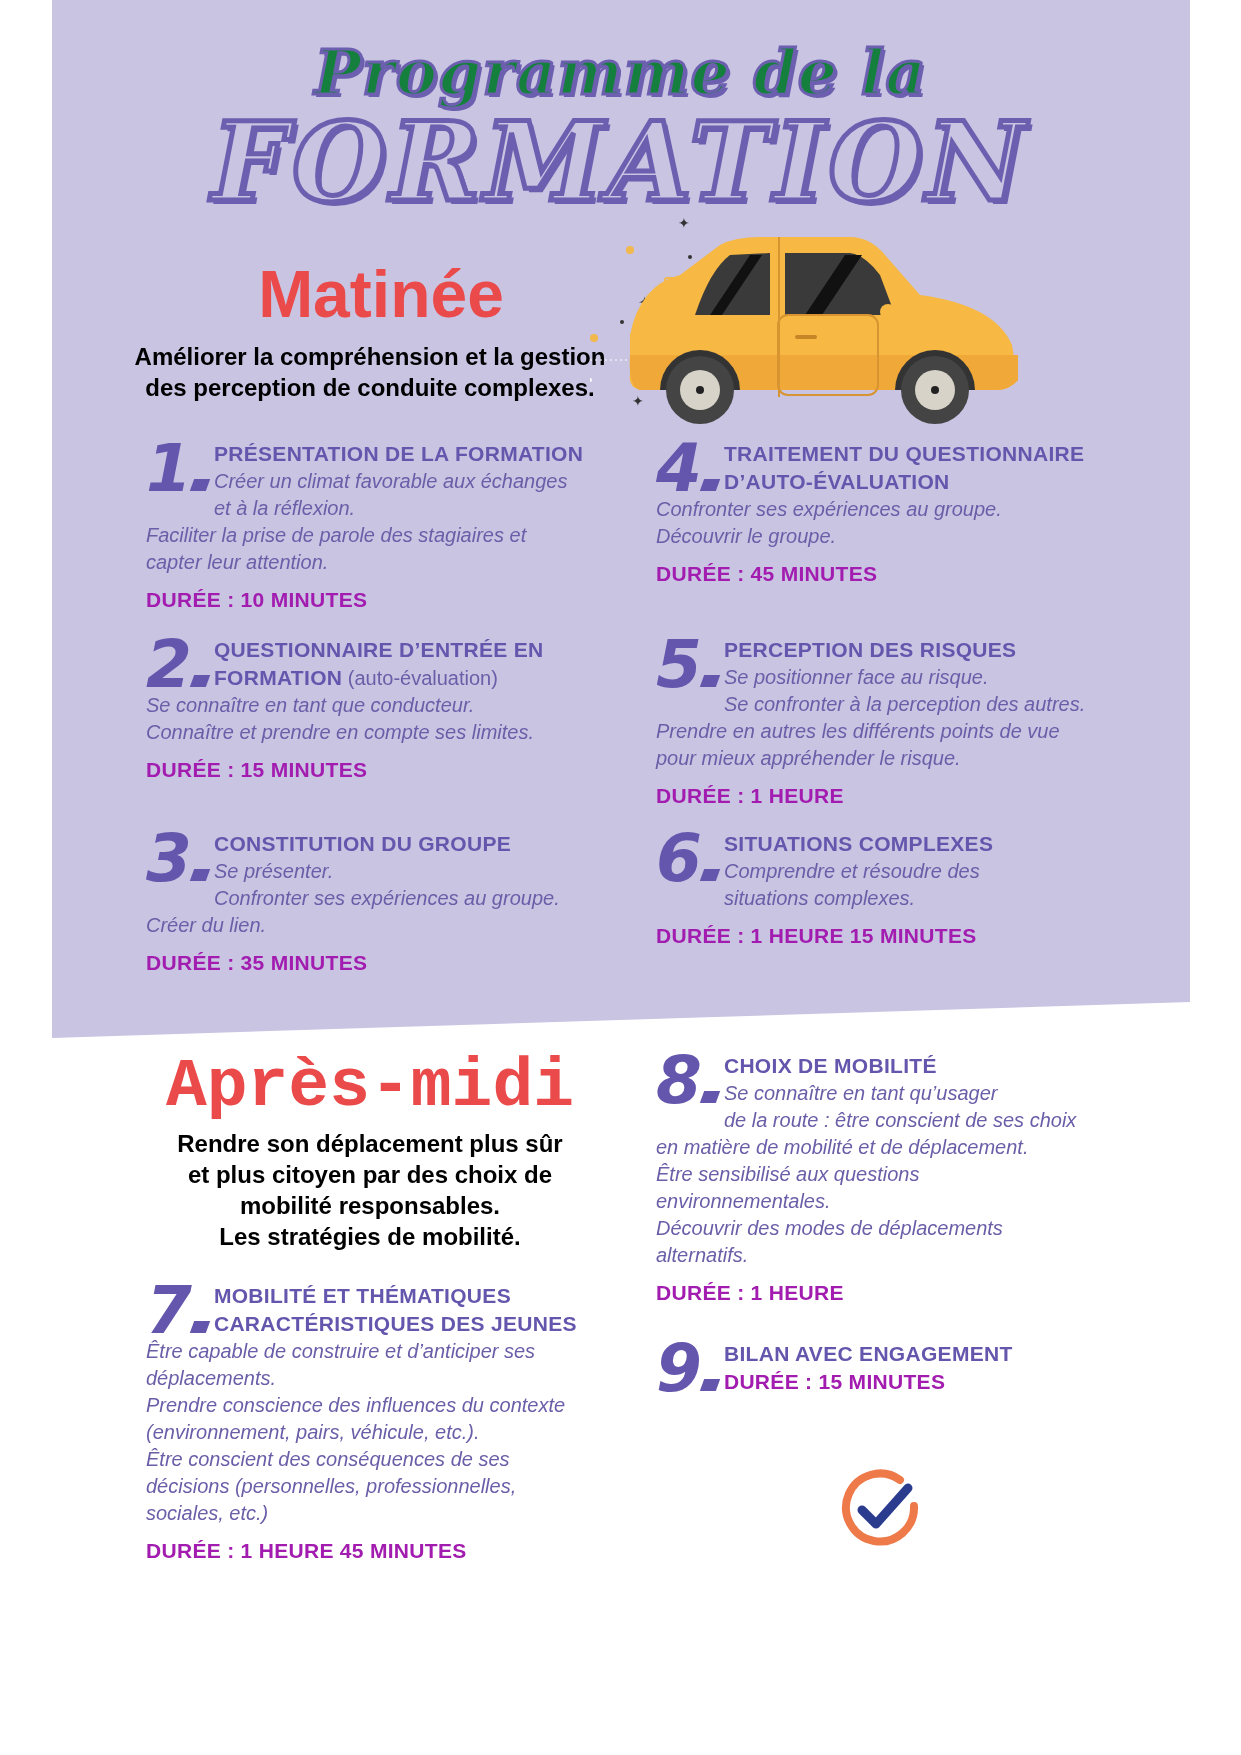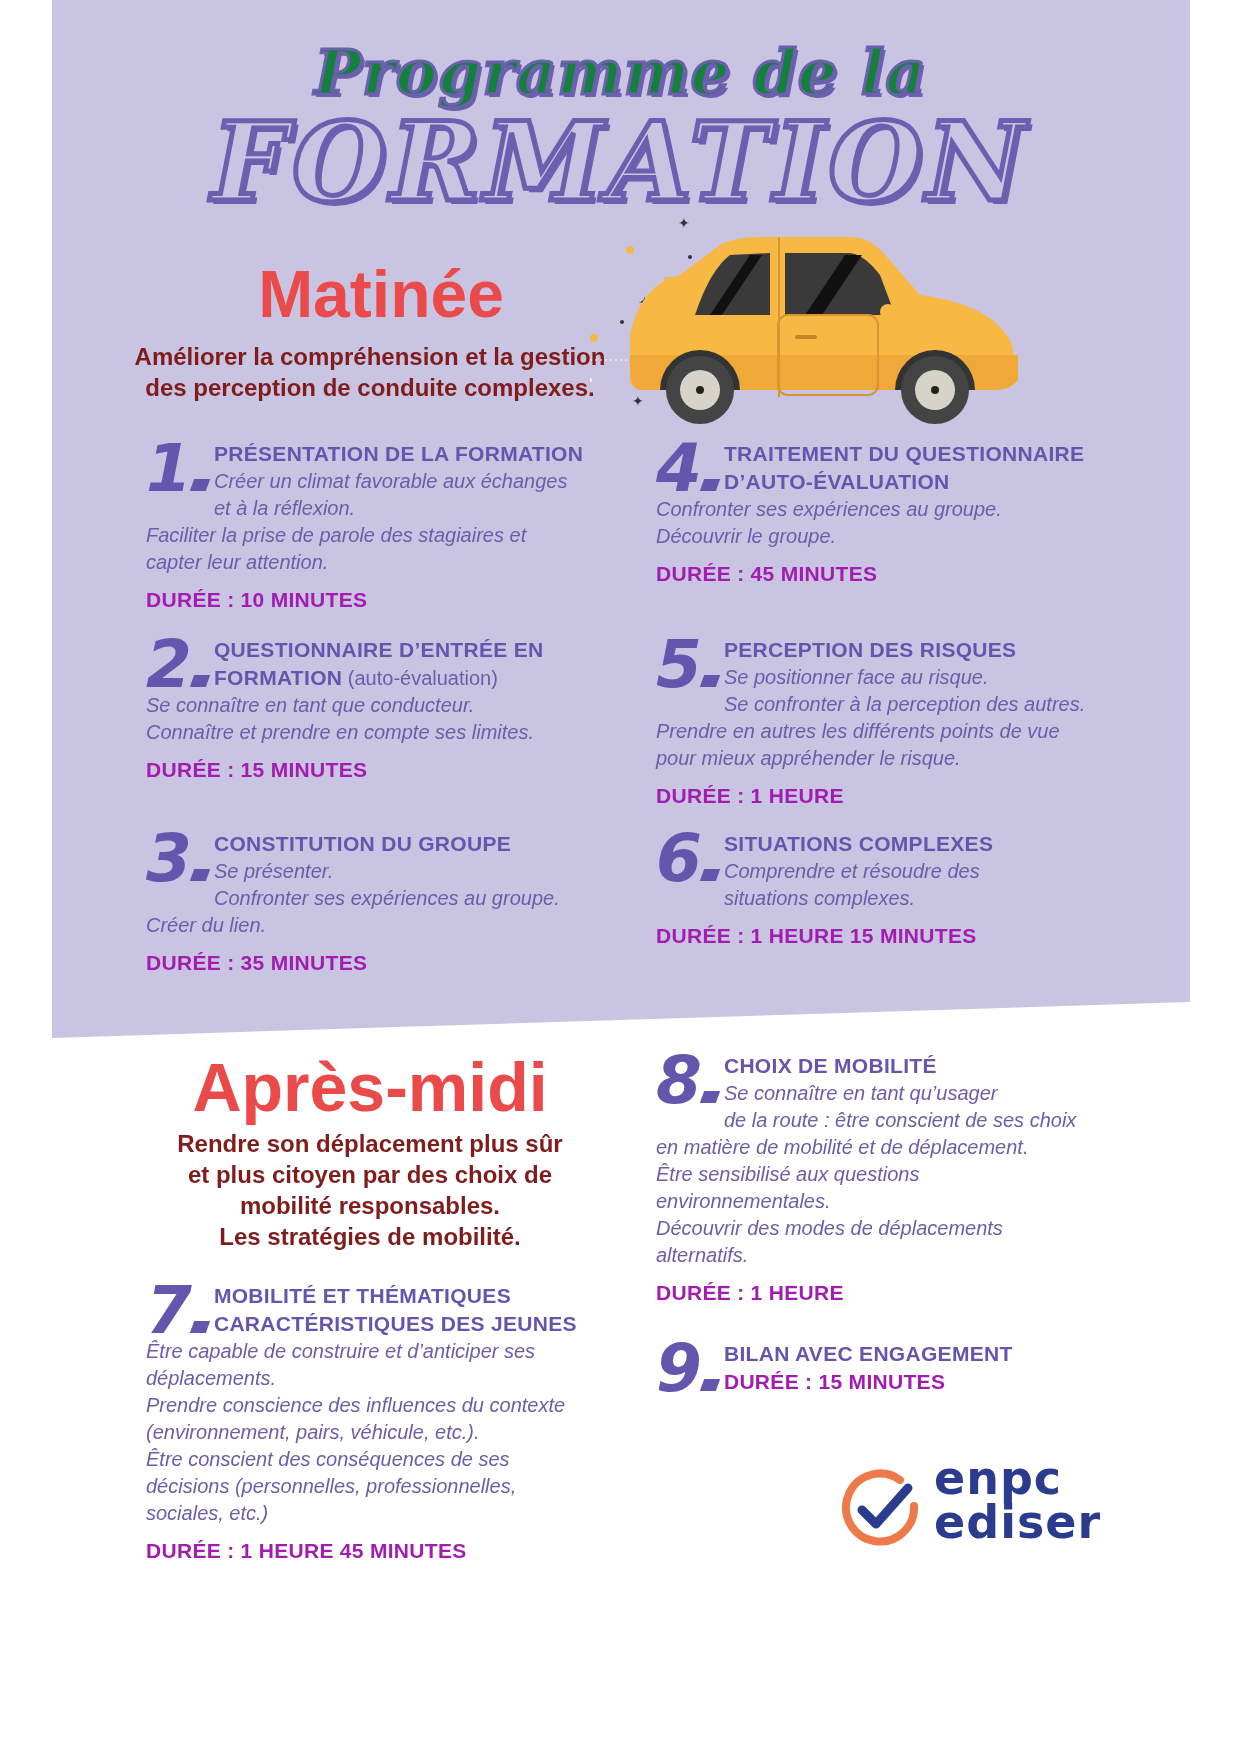--- a/index.html
+++ b/index.html
@@ -27,21 +27,21 @@
     font-size: 108px; letter-spacing: 4px; line-height: 1;
     color: #c8c4e2;
     -webkit-text-stroke: 5px #6d5fb0;
     text-shadow: 4px 4px 0 #6d5fb0;
   }
   .section-title {
     position: absolute; color: #ea4a4a; font-weight: bold; text-align: center;
     font-family: "Liberation Sans", sans-serif;
   }
   .section-sub {
-    position: absolute; color: #7f1d1d; font-weight: bold; text-align: center;
+    position: absolute; color: #000000; font-weight: bold; text-align: center;
     font-size: 24px; line-height: 31px;
   }
   .item { position: absolute; color: #6a5ea8; font-size: 20px; line-height: 27px; }
   .item .num {
     float: left; font-family: "DejaVu Sans", sans-serif; font-weight: bold; font-style: italic;
     font-size: 66px; line-height: 54px; color: #6456ad; margin-right: 6px; margin-top: 2px;
     letter-spacing: -2px;
   }
   .item .num .dot {
     display: inline-block; width: 16px; height: 12px; background: #6456ad;
@@ -160,21 +160,21 @@
 </div>
 
 <div class="item" style="left:656px; top:830px; width:470px;">
   <span class="num"><span>6</span><span class="dot"></span></span>
   <span class="head">SITUATIONS COMPLEXES</span>
   <span class="line">Comprendre et résoudre des</span>
   <span class="line">situations complexes.</span>
   <span class="dur">DURÉE : 1 HEURE 15 MINUTES</span>
 </div>
 
-<div class="section-title" style="left:150px; width:440px; top:1050px; font-size:68px; line-height:74px;">Après-midi</div>
+<div class="section-title" style="left:150px; width:440px; top:1050px; font-size:68px; line-height:74px;font-family:Liberation Mono, monospace;">Après-midi</div>
 <div class="section-sub" style="left:140px; width:460px; top:1128px;">
   <span style="display:block">Rendre son déplacement plus sûr</span>
   <span style="display:block">et plus citoyen par des choix de</span>
   <span style="display:block">mobilité responsables.</span>
   <span style="display:block">Les stratégies de mobilité.</span>
 </div>
 
 <div class="item" style="left:146px; top:1282px; width:470px;">
   <span class="num"><span>7</span><span class="dot"></span></span>
   <span class="head">MOBILITÉ ET THÉMATIQUES</span><br>
@@ -206,17 +206,13 @@
   <span class="num"><span>9</span><span class="dot"></span></span>
   <span class="head">BILAN AVEC ENGAGEMENT</span>
   <span class="dur tight">DURÉE : 15 MINUTES</span>
 </div>
 
 <div class="logo">
   <svg width="86" height="86" viewBox="0 0 86 86" style="position:absolute;left:0;top:4px">
     <path d="M62 14 A34 34 0 1 0 76 40" fill="none" stroke="#ee7a4a" stroke-width="8" stroke-linecap="round"></path>
     <path d="M24 44 L38 58 L70 22" fill="none" stroke="#2b3c8f" stroke-width="9" stroke-linecap="round" stroke-linejoin="round"></path>
   </svg>
-  <div class="logo-text">
-    <span style="display:block">enpc</span>
-    <span style="display:block">ediser</span>
-  </div>
 </div>
 
 </body></html>

